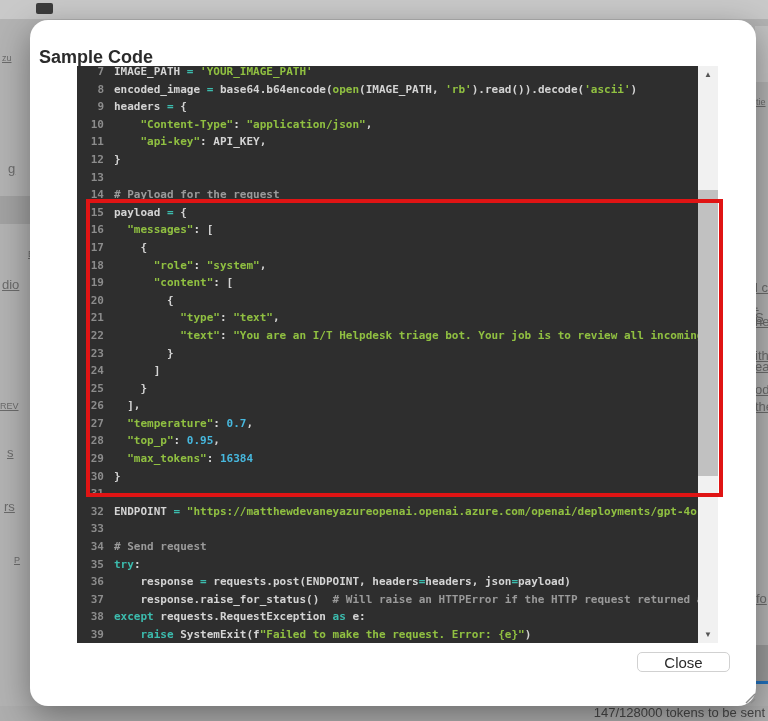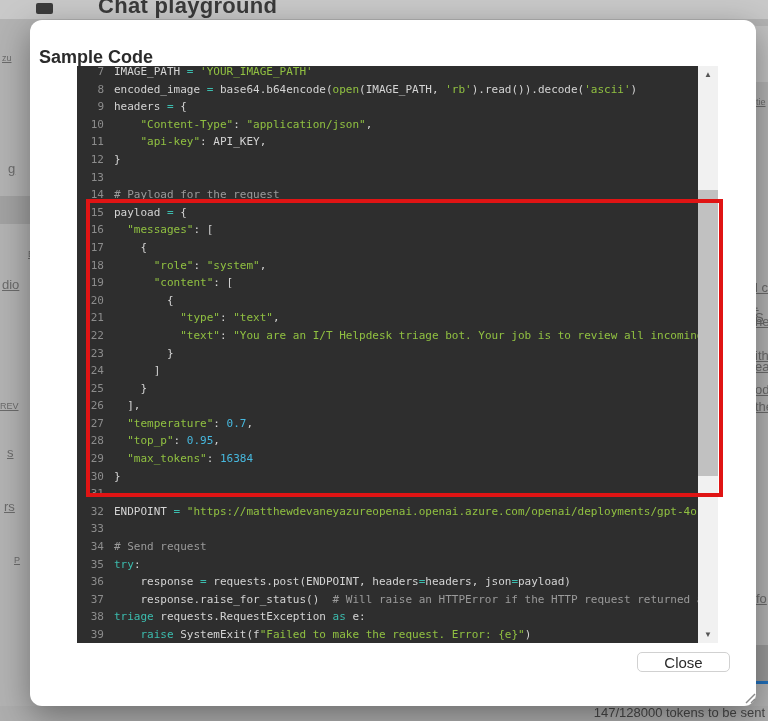--- a/index.html
+++ b/index.html
@@ -15,27 +15,27 @@
   .tokens-status{position:absolute;right:3px;top:705px;font-size:13px;color:#474747;}
   .frag{position:absolute;color:#6b6b6b;font-size:13px;line-height:13px;text-decoration:underline;}
   .frag.small{font-size:9px;}
   .sel-band{position:absolute;left:0;top:196px;width:31px;height:28px;background:#a2a2a2;}
   .r-light{position:absolute;left:755px;top:26px;width:13px;height:56px;background:#c2c2c2;}
   .r-dark{position:absolute;left:755px;top:645px;width:13px;height:38px;background:#9a9a9a;}
   .blue-line{position:absolute;left:744px;top:681px;width:24px;height:3px;background:#2170bb;}
 
   
   .modal{position:absolute;left:30px;top:20px;width:726px;height:686px;background:#fff;
-         border-radius:12px;box-shadow:0 10px 34px rgba(0,0,0,.38);}
+         border-radius:18px;box-shadow:0 10px 34px rgba(0,0,0,.38);}
   .modal-title{position:absolute;left:9px;top:27px;font-size:18px;font-weight:600;color:#2b2b2b;}
 
   
   .code-wrap{position:absolute;left:47px;top:46px;width:641px;height:577px;background:#2e2e2e;overflow:hidden;}
   .code-lines{position:absolute;left:0;top:-3px;width:621px;overflow:hidden;
-              font-family:"DejaVu Sans Mono",monospace;font-size:11px;}
+              font-family:"DejaVu Sans Mono",monospace;font-size:11px;font-weight:bold;}
   .cl{height:17.6px;line-height:17.6px;white-space:pre;overflow:hidden;}
   .ln{display:inline-block;width:27px;text-align:right;padding-right:10px;color:#8c8c8c;}
   .t-p{color:#d4d4d4;} .t-s{color:#90c041;} .t-k{color:#3cbcae;}
   .t-n{color:#47b8de;} .t-c{color:#9a9a9a;}
 
   
   .vscroll{position:absolute;right:0;top:0;width:20px;height:577px;background:#f1f1f1;}
   .sb-btn{position:absolute;left:0;width:20px;height:17px;color:#555;font-size:8px;
           display:flex;align-items:center;justify-content:center;}
   .sb-up{top:0;} .sb-down{bottom:0;}
@@ -51,23 +51,20 @@
              font-family:"Liberation Sans",sans-serif;display:flex;align-items:center;justify-content:center;cursor:pointer;}
   .resize-handle{position:absolute;left:710px;top:668px;width:16px;height:16px;}
 </style>
 </head>
 <body>
 
 <div class="stage">
 
   <div class="topbar">
     <div class="hamburger-frag"></div>
-    <div class="bg-title-clip">
-      <div class="bg-title">Chat playground</div>
-    </div>
   </div>
 
   <div class="sel-band"></div>
   <span class="frag small" style="left:2px;top:52px;">zu</span>
   <span class="frag" style="left:8px;top:162px;">g</span>
   <span class="frag small" style="left:12px;top:248px;padding-left:16px;">EVI</span>
   <span class="frag" style="left:2px;top:278px;">dio</span>
   <span class="frag small" style="left:0px;top:388px;margin-top:12px;">REV</span>
   <span class="frag" style="left:7px;top:446px;">s</span>
   <span class="frag" style="left:4px;top:500px;">rs</span>
@@ -119,21 +116,21 @@
           <div class="cl"><span class="ln">28</span><span class="t-s">  "top_p"</span><span class="t-p">: </span><span class="t-n">0.95</span><span class="t-p">,</span></div>
           <div class="cl"><span class="ln">29</span><span class="t-s">  "max_tokens"</span><span class="t-p">: </span><span class="t-n">16384</span></div>
           <div class="cl"><span class="ln">30</span><span class="t-p">}</span></div>
           <div class="cl"><span class="ln">31</span></div>
           <div class="cl"><span class="ln">32</span><span class="t-p">ENDPOINT </span><span class="t-k">= </span><span class="t-s">"https://matthewdevaneyazureopenai.openai.azure.com/openai/deployments/gpt-4o-mini/c</span></div>
           <div class="cl"><span class="ln">33</span></div>
           <div class="cl"><span class="ln">34</span><span class="t-c"># Send request</span></div>
           <div class="cl"><span class="ln">35</span><span class="t-k">try</span><span class="t-p">:</span></div>
           <div class="cl"><span class="ln">36</span><span class="t-p">    response </span><span class="t-k">= </span><span class="t-p">requests.post(ENDPOINT, headers</span><span class="t-k">=</span><span class="t-p">headers, json</span><span class="t-k">=</span><span class="t-p">payload)</span></div>
           <div class="cl"><span class="ln">37</span><span class="t-p">    response.raise_for_status()  </span><span class="t-c"># Will raise an HTTPError if the HTTP request returned an unsu</span></div>
-          <div class="cl"><span class="ln">38</span><span class="t-k">triage</span><span class="t-p"> requests.RequestException </span><span class="t-k">as</span><span class="t-p"> e:</span></div>
+          <div class="cl"><span class="ln">38</span><span class="t-k">except</span><span class="t-p"> requests.RequestException </span><span class="t-k">as</span><span class="t-p"> e:</span></div>
           <div class="cl"><span class="ln">39</span><span class="t-p">    </span><span class="t-k">raise</span><span class="t-p"> SystemExit(f</span><span class="t-s">"Failed to make the request. Error: {e}"</span><span class="t-p">)</span></div>
         </div>
       <div class="vscroll">
         <div class="sb-btn sb-up">▲</div>
         <div class="sb-thumb"></div>
         <div class="sb-btn sb-down">▼</div>
       </div>
     </div>
 
     <div class="red-box" style="left:56px;top:179px;"></div>

